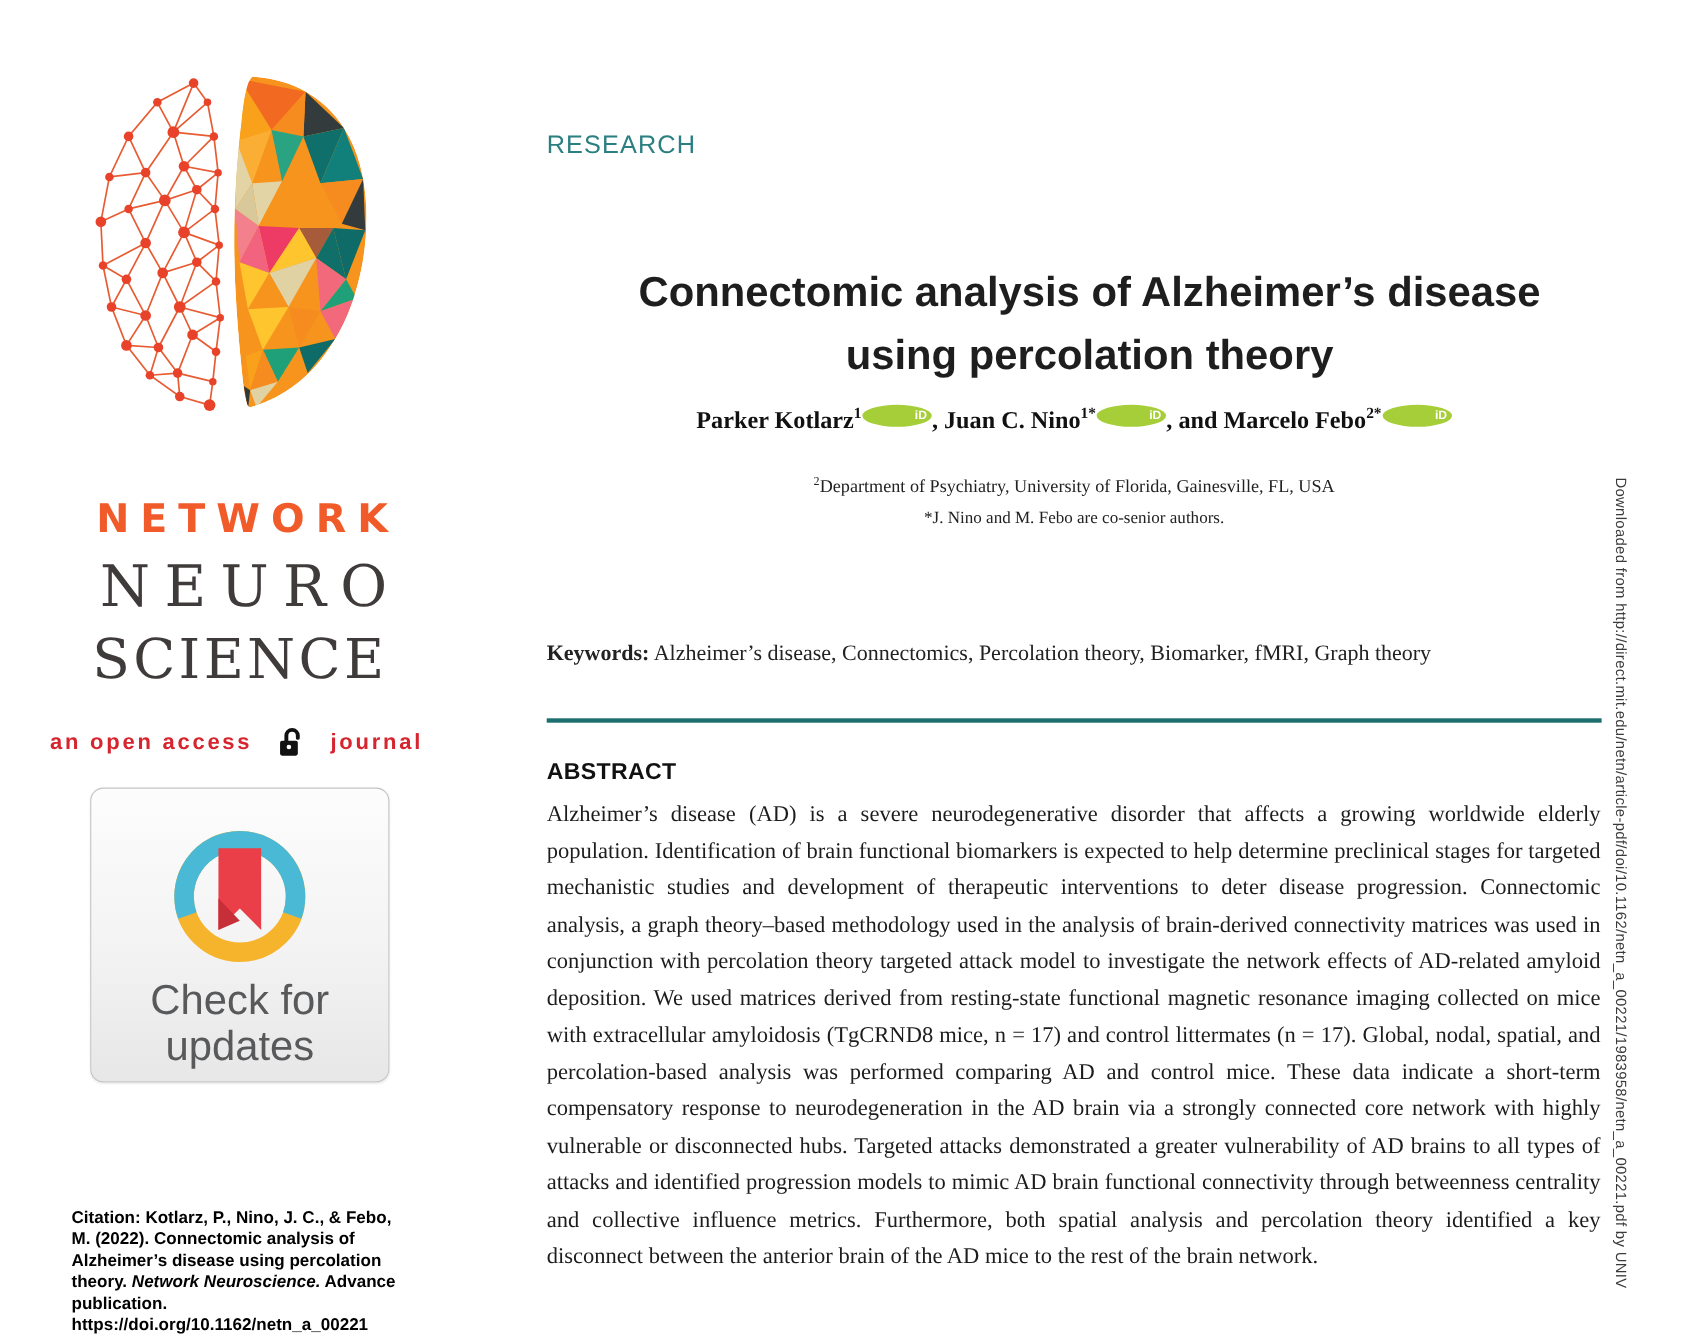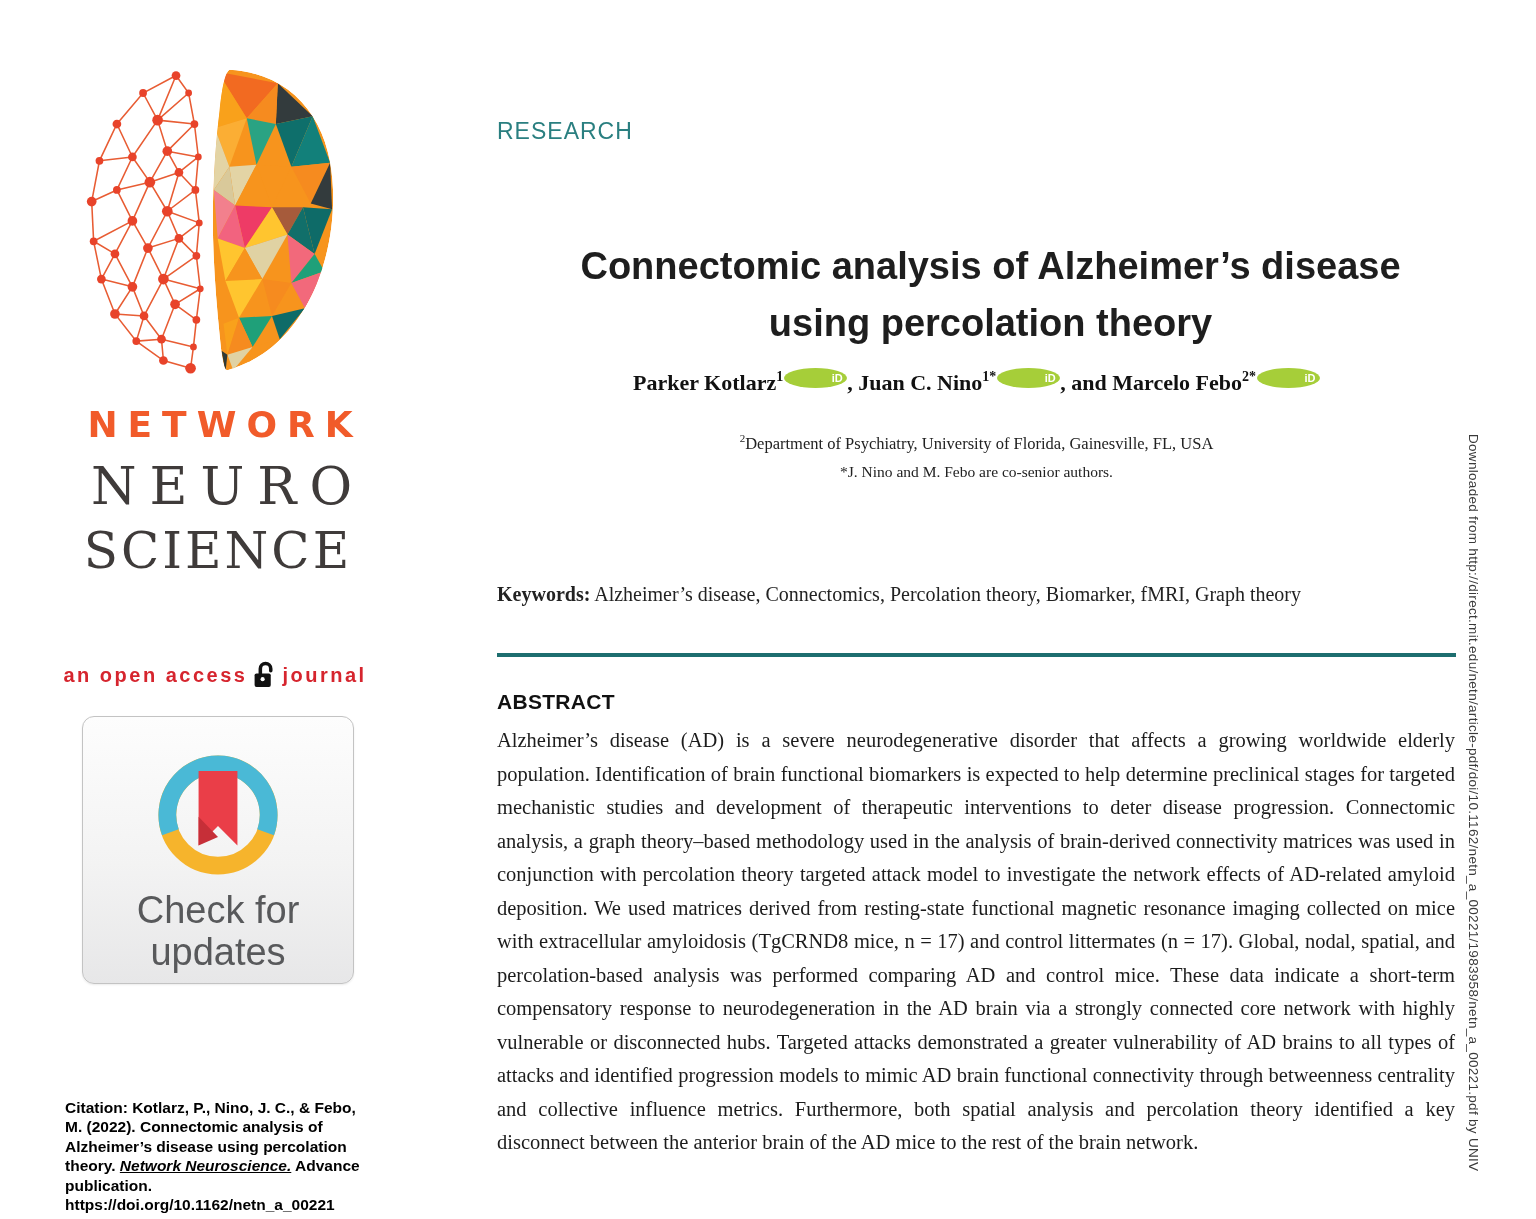--- a/index.html
+++ b/index.html
@@ -3,41 +3,41 @@
 <meta charset="utf-8">
 <style>
   html,body{margin:0;padding:0;}
   body{width:1536px;height:1219px;background:#ffffff;position:relative;overflow:hidden;
        font-family:"Liberation Serif",serif;color:#1c1c1c;}
   .abs{position:absolute;}
 
   
   .sidebar{left:0;top:0;width:430px;height:1219px;}
   .brain{left:82px;top:60px;width:252px;height:318px;}
-  .wm{left:55px;width:320px;text-align:center;white-space:nowrap;}
+  .wm{left:55px;width:320px;text-align:center;white-space:nowrap;margin-top:48px;}
   .wm-network{top:404px;font-family:"DejaVu Sans",sans-serif;font-weight:bold;font-size:36px;
               letter-spacing:10px;padding-left:10px;color:#F15B2A;}
   .wm-neuro{top:456px;font-family:"DejaVu Serif",serif;font-size:52px;letter-spacing:13px;
             padding-left:13px;color:#3F3B3A;}
   .wm-science{top:522px;font-family:"DejaVu Serif",serif;font-size:50px;letter-spacing:3px;
               padding-left:3px;color:#3F3B3A;}
   .tagline{left:55px;top:660px;width:320px;display:flex;align-items:center;justify-content:center;
-           gap:5px;font-family:"Liberation Sans",sans-serif;font-weight:bold;font-size:20px;
+           gap:23px;font-family:"Liberation Sans",sans-serif;font-weight:bold;font-size:20px;
            letter-spacing:2.5px;color:#D6252E;white-space:nowrap;}
   .lock{width:25px;height:30px;flex:0 0 auto;}
   .badge{left:82px;top:716px;width:270px;height:266px;border:1px solid #c3c3c3;border-radius:12px;
          background:linear-gradient(180deg,#fdfdfd 0%,#f3f3f3 55%,#e7e7e8 100%);
          box-shadow:0 1px 2px rgba(0,0,0,0.08);cursor:pointer;}
   .badge svg{position:absolute;left:50%;top:22px;transform:translateX(-50%);}
   .badge-text{position:absolute;left:0;right:0;top:172px;text-align:center;
               font-family:"Liberation Sans",sans-serif;font-size:38px;line-height:42px;color:#58595B;}
   .citation{left:65px;top:1082px;width:312px;font-family:"Liberation Sans",sans-serif;
             font-weight:bold;font-size:15.5px;line-height:19.5px;color:#000;
             overflow-wrap:anywhere;}
-  .citation i{font-style:italic;text-decoration:underline;}
+  .citation i{font-style:italic;}
 
   
   .main{left:497px;top:0;width:959px;height:1210px;}
   .research{left:0;top:118px;font-family:"Liberation Sans",sans-serif;font-size:23px;
             letter-spacing:1px;color:#2A7F80;}
   .title{left:0;top:224px;width:959px;text-align:center;font-family:"Liberation Sans",sans-serif;
          font-weight:bold;font-size:38px;line-height:57px;color:#1E1E1E;}
   .authors{left:0;top:368px;width:959px;text-align:center;font-weight:bold;font-size:22px;color:#111;}
   .authors sup{font-size:14px;position:relative;top:-1px;vertical-align:super;}
   .orcid{display:inline-block;width:20px;height:20px;border-radius:50%;background:#A6CE39;

